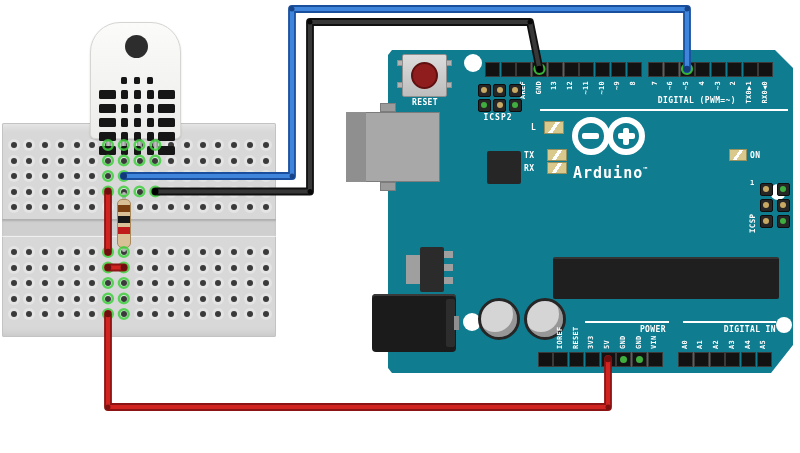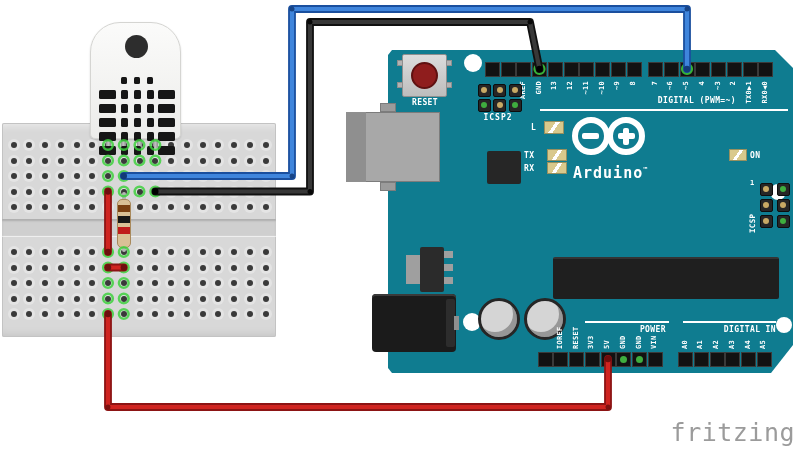--- a/index.html
+++ b/index.html
@@ -496,14 +496,13 @@
       <circle cx="539.5" cy="69" r="3.2" fill="#000000" opacity="1"></circle>
       <path d="M 123.8 176 L 292 176 L 292 9 L 687 9 L 687 69" fill="none" stroke="#1a4f9e" stroke-width="7.8" stroke-linecap="round" stroke-linejoin="round"></path>
       <path d="M 123.8 176 L 292 176 L 292 9 L 687 9 L 687 69" fill="none" stroke="#3f85dc" stroke-width="4.2" stroke-linecap="round" stroke-linejoin="round"></path>
       <circle cx="123.8" cy="176" r="3.2" fill="#123a78" opacity="1"></circle>
       <circle cx="292" cy="176" r="2.5" fill="#123a78" opacity="0.85"></circle>
       <circle cx="292" cy="9" r="2.5" fill="#123a78" opacity="0.85"></circle>
       <circle cx="687" cy="9" r="2.5" fill="#123a78" opacity="0.85"></circle>
       <circle cx="687" cy="69" r="3.2" fill="#123a78" opacity="1"></circle>
     </svg>
 
-  <div id="watermark">fritzing</div>
 </div>
 
 </body></html>

